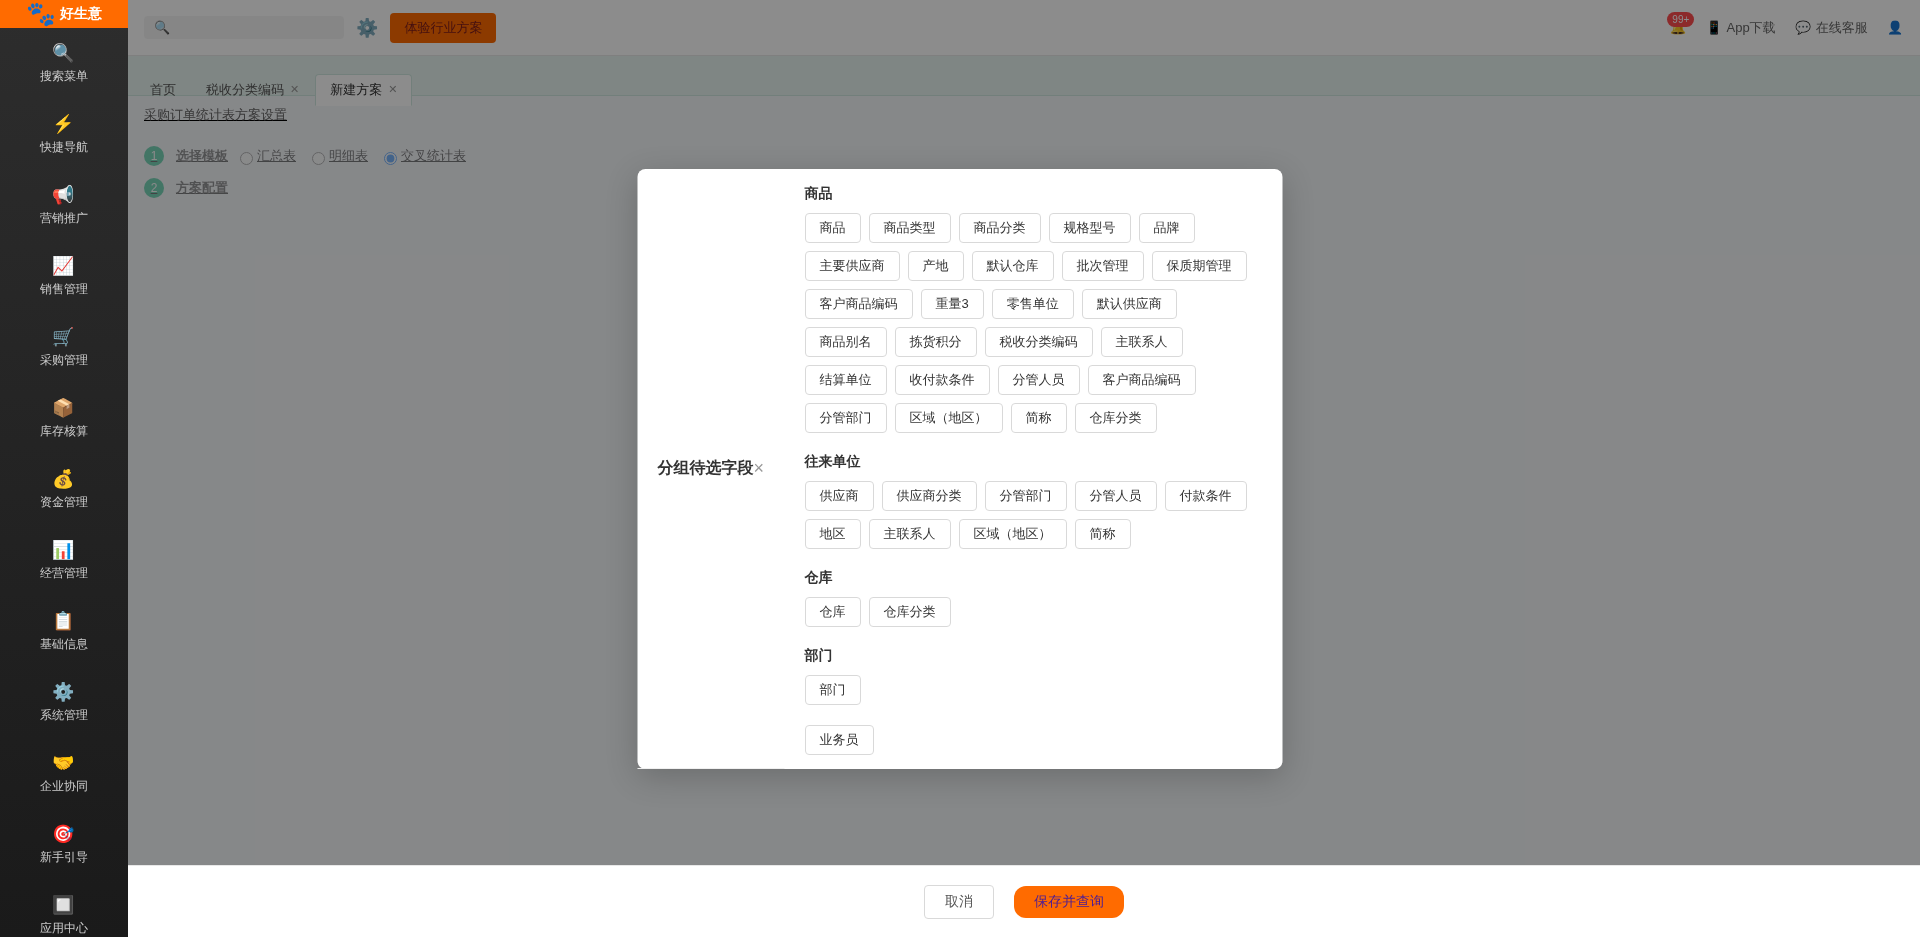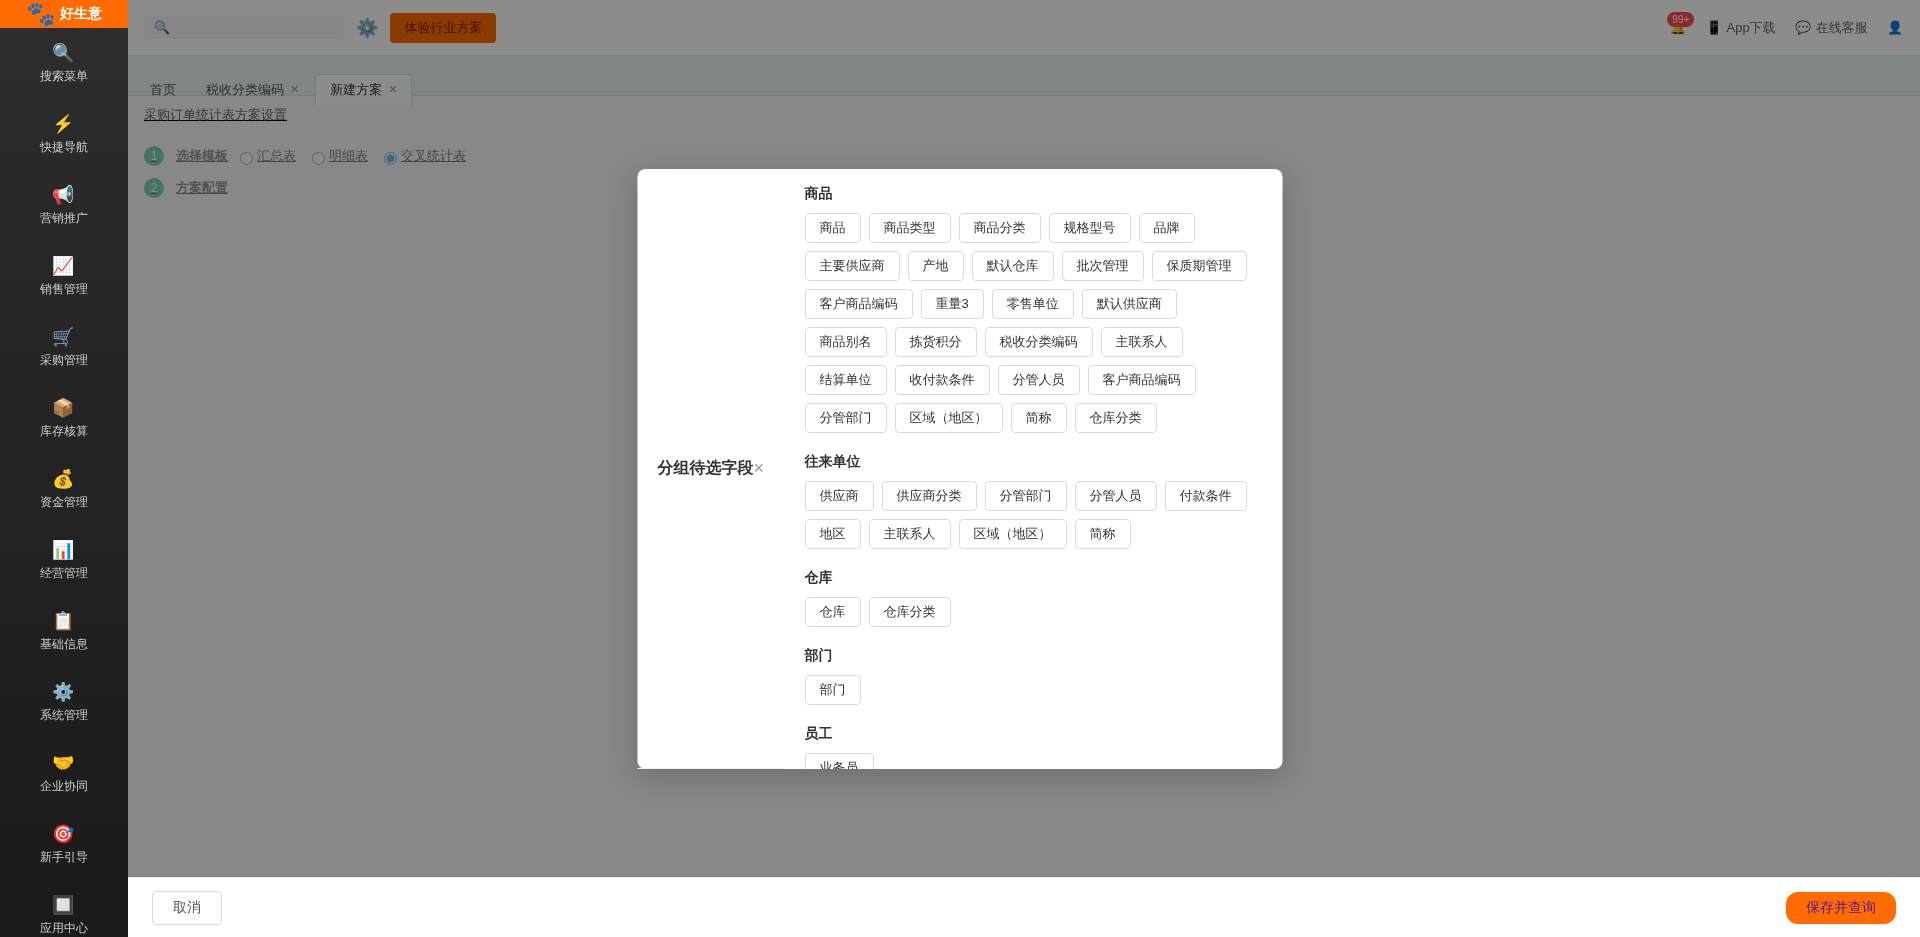--- a/index.html
+++ b/index.html
@@ -129,22 +129,22 @@
       height: 8px; background: #f0f0f0; flex-shrink: 0; position: relative;
     }
     .hscroll-thumb {
       position: absolute; left: 0; width: 80%; height: 6px;
       background: #ccc; border-radius: 3px; margin: 1px 0;
     }
 
     
     .page-footer {
       position: fixed; bottom: 0; right: 0; left: 128px;
-      height: 60px; background: #fff; border-top: 1px solid #e8e8e8;
-      display: flex; align-items: center; justify-content: space-between;
+      height: 72px; background: #fff; border-top: 1px solid #e8e8e8;
+      display: flex; align-items: center; justify-content: center;
       padding: 0 24px; gap: 20px; z-index: 102;
     }
     .footer-cancel {
       padding: 7px 20px; border: 1px solid #d9d9d9; border-radius: 4px;
       background: #fff; cursor: pointer; font-size: 14px; color: #555;
     }
     .footer-save {
       padding: 7px 20px; border: none; border-radius: 12px;
       background: #ff6b00; color: #4c1d95; cursor: pointer; font-size: 14px;
     }
@@ -347,21 +347,20 @@
           <div class="field-chip">仓库分类</div>
         </div>
       </div>
       <div class="field-section">
         <div class="field-section-title">部门</div>
         <div class="field-chips">
           <div class="field-chip">部门</div>
         </div>
       </div>
       <div class="field-section">
-        <div class="field-section-title">员工</div>
         <div class="field-chips">
           <div class="field-chip">业务员</div>
         </div>
       </div>
     </div>
   <div class="dialog-scroll-bottom">
     <div class="hscroll-thumb"></div>
   </div>
 </div>
 

